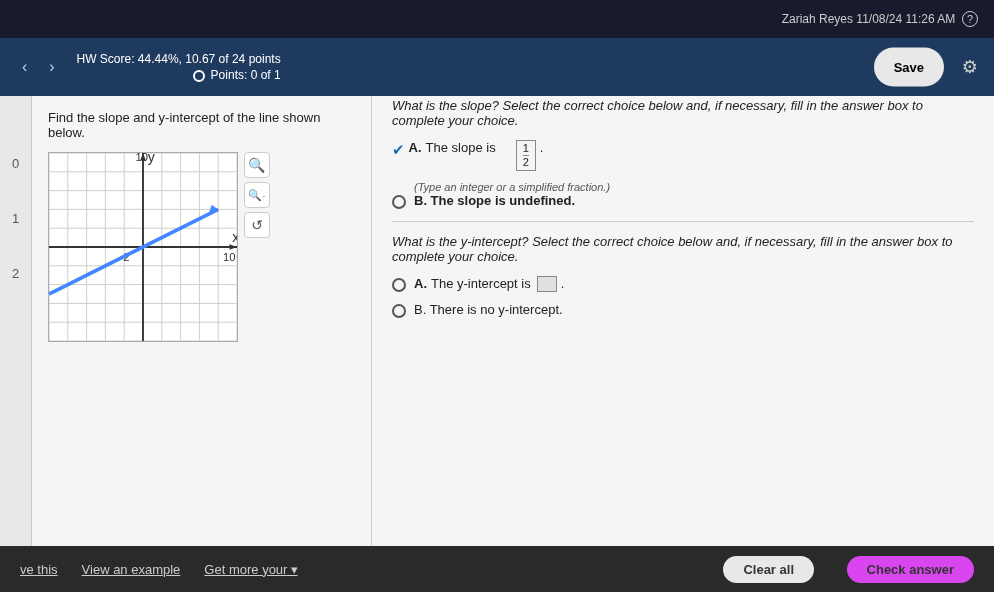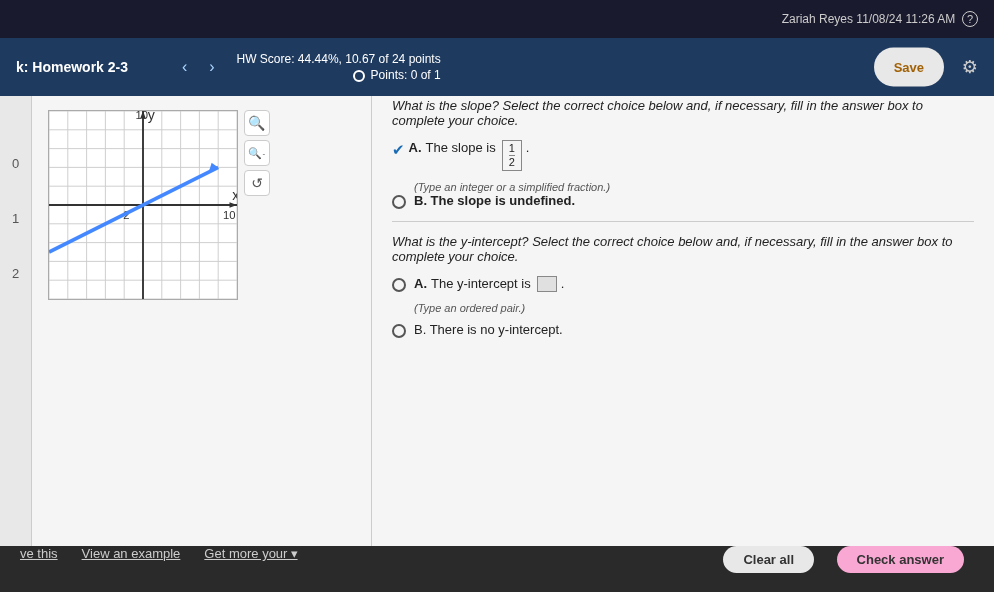--- a/index.html
+++ b/index.html
@@ -89,21 +89,21 @@
       border-radius: 50%;
       border: 2px solid #fff;
       display: inline-block;
     }
     .save-btn {
       position: absolute;
       right: 50px;
       top: 50%;
       transform: translateY(-50%);
       background: #e8e8e8;
-      color: #a16207;
+      color: #000000;
       border: none;
       border-radius: 20px;
       padding: 12px 20px;
       font-size: 13px;
       font-weight: bold;
       cursor: pointer;
     }
     .gear-icon {
       position: absolute;
       right: 16px;
@@ -247,20 +247,21 @@
       border: 1px solid #888;
       margin: 0 4px;
       vertical-align: middle;
     }
 
     
     .bottom-bar {
       background: #2a2a2a;
       height: 46px;
       display: flex;
+      align-items: center;
       padding: 0 20px;
       gap: 24px;
       position: relative;
     }
     .bottom-link {
       color: #ccc;
       font-size: 13px;
       cursor: pointer;
       text-decoration: underline;
     }
@@ -272,41 +273,38 @@
       cursor: pointer;
       border: none;
     }
     .clear-btn {
       background: #e8e8e8;
       color: #333;
       position: absolute;
       right: 180px;
     }
     .check-btn {
-      background: #f9a8d4;
+      background: #d946ef;
       color: #333;
       position: absolute;
-      right: 30px;
+      right: 20px;
     }
   </style>
 </head>
 <body>
 
 <div class="top-bar">
   <span>Zariah Reyes</span>
   &nbsp;
   <span>11/08/24 11:26 AM</span>
   &nbsp;&nbsp;
   <span style="border:1px solid #ccc;border-radius:50%;width:16px;height:16px;display:inline-flex;align-items:center;justify-content:center;font-size:11px;cursor:pointer;">?</span>
 </div>
 
 <div class="header">
-  <div class="header-left">
-    <span>k: Homework 2-3</span>
-  </div>
   <div class="header-nav">
     <span class="nav-arrow">‹</span>
     <span class="nav-arrow">›</span>
   </div>
   <div class="header-right">
     <span class="hw-score">HW Score: 44.44%, 10.67 of 24 points</span>
     <div class="points-line">
       <span class="circle-icon"></span>
       <span>Points: 0 of 1</span>
     </div>
@@ -317,20 +315,21 @@
 
 <div class="main-content">
 
   <div class="left-sidebar">
     <span>0</span>
     <span>1</span>
     <span>2</span>
   </div>
 
   <div class="left-panel">
+    <p class="question-text">Find the slope and y-intercept of the line shown below.</p>
 
     <div class="graph-container">
       
       <svg class="graph-svg" width="190" height="190" viewBox="-10 -10 20 20">
 
         <g stroke="#ccc" stroke-width="0.1">
           <line x1="-10" y1="-10" x2="-10" y2="10"></line>
           <line x1="-8" y1="-10" x2="-8" y2="10"></line>
           <line x1="-6" y1="-10" x2="-6" y2="10"></line>
           <line x1="-4" y1="-10" x2="-4" y2="10"></line>
@@ -381,21 +380,21 @@
       </div>
     </div>
   </div>
 
   <div class="right-panel">
     <p class="panel-question">What is the slope? Select the correct choice below and, if necessary, fill in the answer box to complete your choice.</p>
 
     <div class="radio-option">
       <span class="checkmark-icon">✔</span>
       <span style="margin-right:4px;font-weight:bold;">A.</span>
-      <span style="margin-right:2px;text-align:center;">The slope is</span>
+      <span style="margin-right:16px;text-align:center;">The slope is</span>
       <span class="fraction-box">
         <span class="fraction-num">1</span>
         <span class="fraction-den">2</span>
       </span>
       <span>.</span>
     </div>
     <div class="hint-text">(Type an integer or a simplified fraction.)</div>
 
     <div class="radio-option" style="margin-top:0;font-weight:bold;">
       <span class="radio-circle"></span>
@@ -406,21 +405,20 @@
 
     <p class="panel-question">What is the y-intercept? Select the correct choice below and, if necessary, fill in the answer box to complete your choice.</p>
 
     <div class="radio-option">
       <span class="radio-circle"></span>
       <span style="margin-right:4px;font-weight:bold;">A.</span>
       <span style="margin-right:2px;">The y-intercept is</span>
       <span class="answer-box"></span>
       <span>.</span>
     </div>
-    <div class="hint-text">(Type an ordered pair.)</div>
 
     <div class="radio-option" style="margin-top:8px;">
       <span class="radio-circle"></span>
       <span>B.  There is no y-intercept.</span>
     </div>
 
   </div>
 </div>
 
 <div class="bottom-bar">

